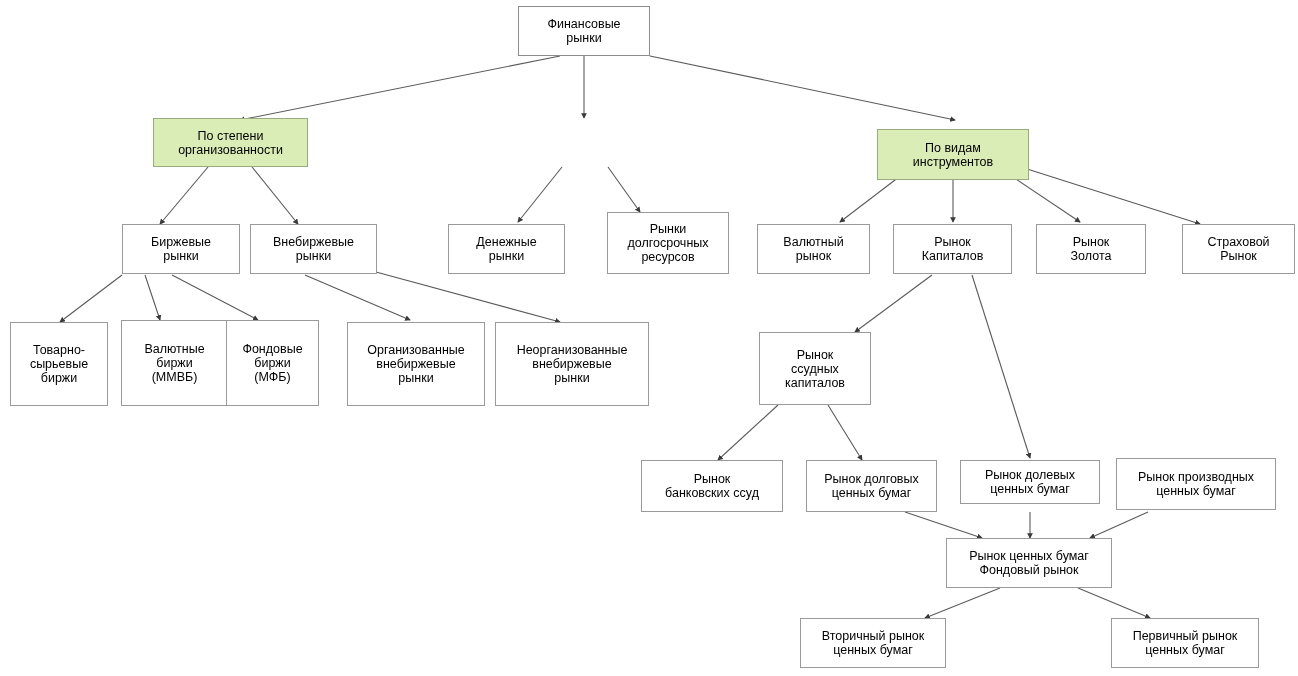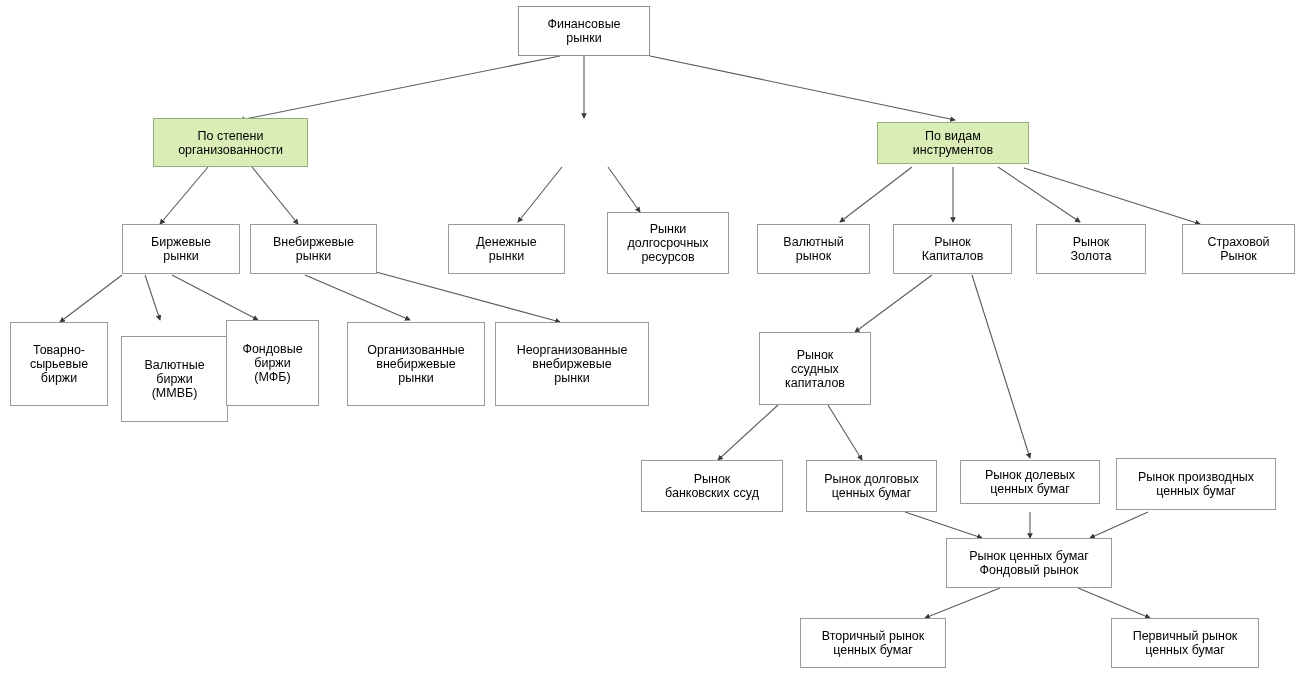--- a/index.html
+++ b/index.html
@@ -97,21 +97,21 @@
       <path d="M 1000 588 L 925 618"></path>
       <path d="M 1078 588 L 1150 618"></path>
     </g>
   </svg>
 
   <div class="node root" style="left:518px; top:6px; width:132px; height:50px;">Финансовые
 рынки</div>
 
   <div class="node green" style="left:153px; top:118px; width:155px; height:49px;">По степени
 организованности</div>
-  <div class="node green" style="left:877px; top:122px; width:152px; height:42px;">По видам
+  <div class="node green" style="left:877px; top:129px; width:152px; height:51px;">По видам
 инструментов</div>
 
   <div class="node" style="left:88px; top:224px; width:118px; height:50px;margin-left:34px;">Биржевые
 рынки</div>
   <div class="node" style="left:250px; top:224px; width:127px; height:50px;">Внебиржевые
 рынки</div>
   <div class="node" style="left:448px; top:224px; width:117px; height:50px;">Денежные
 рынки</div>
   <div class="node" style="left:607px; top:212px; width:122px; height:62px;">Рынки
 долгосрочных
@@ -121,21 +121,21 @@
   <div class="node" style="left:893px; top:224px; width:119px; height:50px;">Рынок
 Капиталов</div>
   <div class="node" style="left:1036px; top:224px; width:110px; height:50px;">Рынок
 Золота</div>
   <div class="node" style="left:1182px; top:224px; width:113px; height:50px;">Страховой
 Рынок</div>
 
   <div class="node" style="left:10px; top:322px; width:98px; height:84px;">Товарно-
 сырьевые
 биржи</div>
-  <div class="node" style="left:121px; top:320px; width:107px; height:86px;margin-top:16px;">Валютные
+  <div class="node" style="left:121px; top:320px; width:107px; height:86px;">Валютные
 биржи
 (ММВБ)</div>
   <div class="node" style="left:226px; top:320px; width:93px; height:86px;">Фондовые
 биржи
 (МФБ)</div>
   <div class="node" style="left:347px; top:322px; width:138px; height:84px;">Организованные
 внебиржевые
 рынки</div>
   <div class="node" style="left:495px; top:322px; width:154px; height:84px;">Неорганизованные
 внебиржевые

